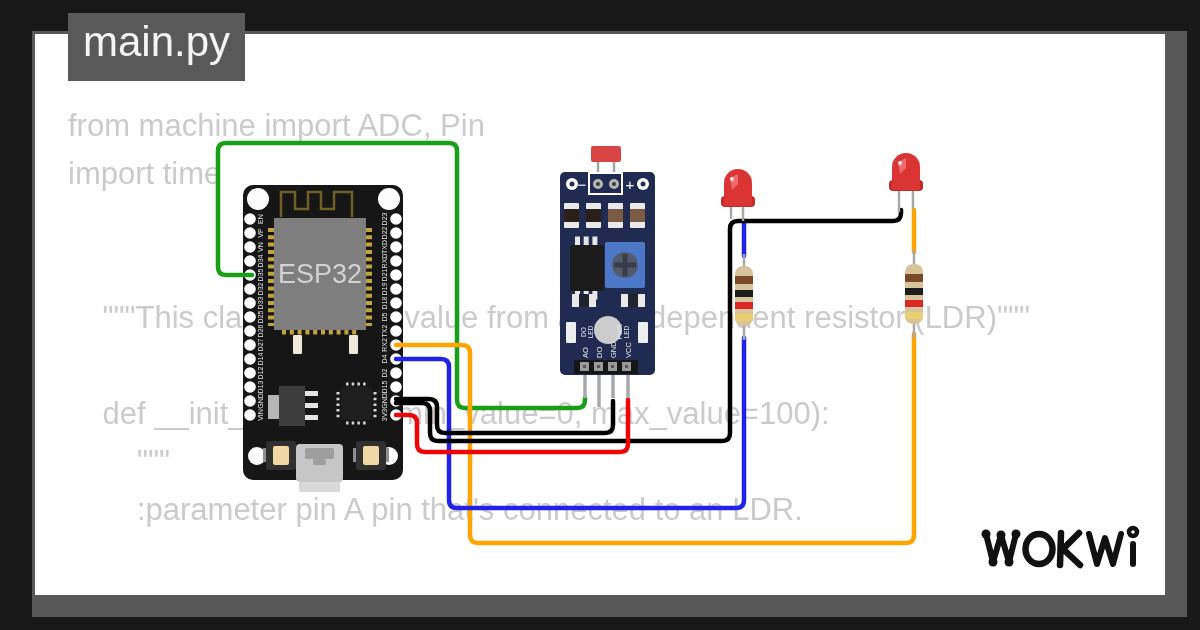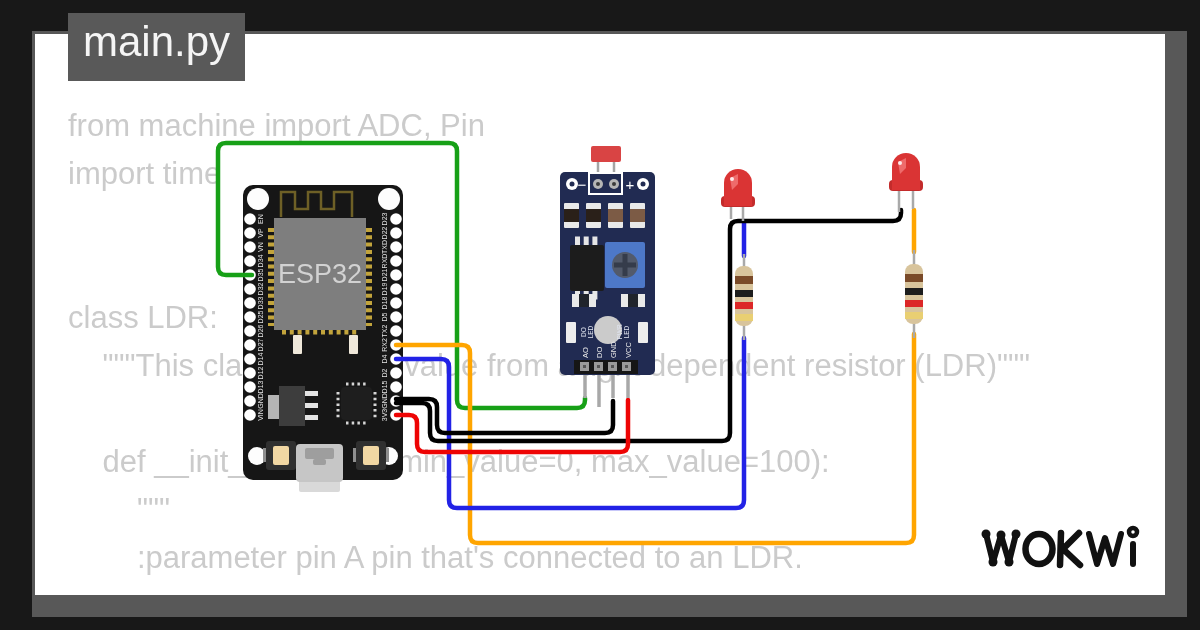--- a/index.html
+++ b/index.html
@@ -19,21 +19,20 @@
 <body>
 
 <div id="shadow"></div>
 
 <div id="card">
   <div id="code">
     <div class="cl">from machine import ADC, Pin</div>
     <div class="cl">import time</div>
     <div class="cl"></div>
     <div class="cl"></div>
-    <div class="cl">class LDR:</div>
     <div class="cl">    """This class read the value from a light dependent resistor (LDR)"""</div>
     <div class="cl"></div>
     <div class="cl">    def __init__(self, pin, min_value=0, max_value=100):</div>
     <div class="cl">        """</div>
     <div class="cl">        :parameter pin A pin that's connected to an LDR.</div>
   </div>
 </div>
 
 <svg id="circuit" width="1200" height="630" viewBox="0 0 1200 630">
 

